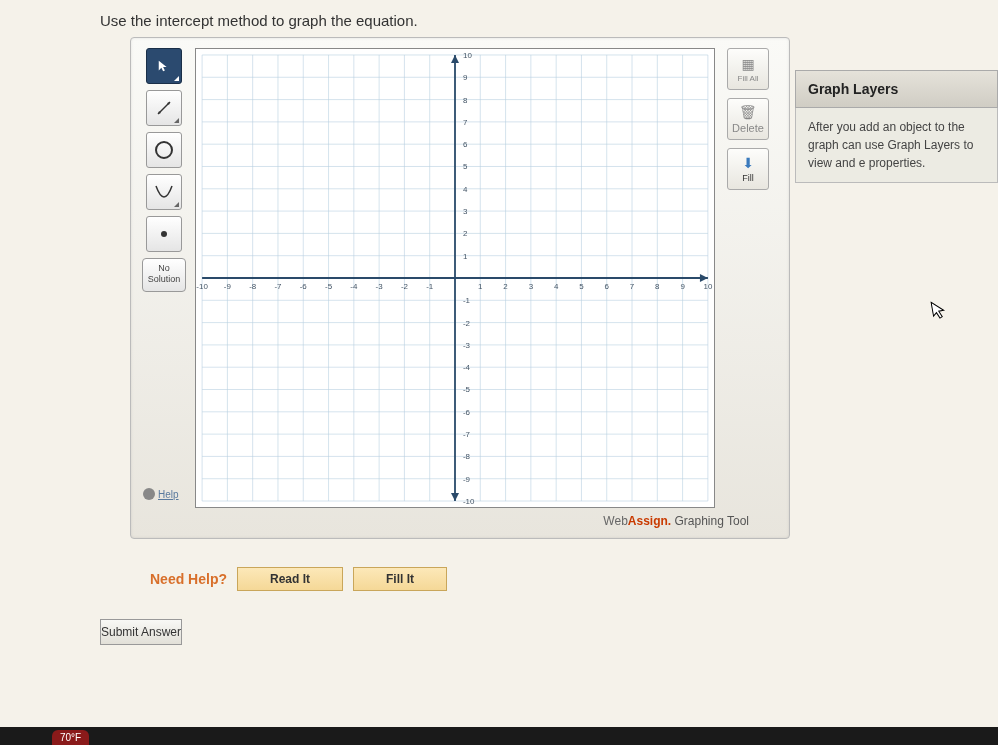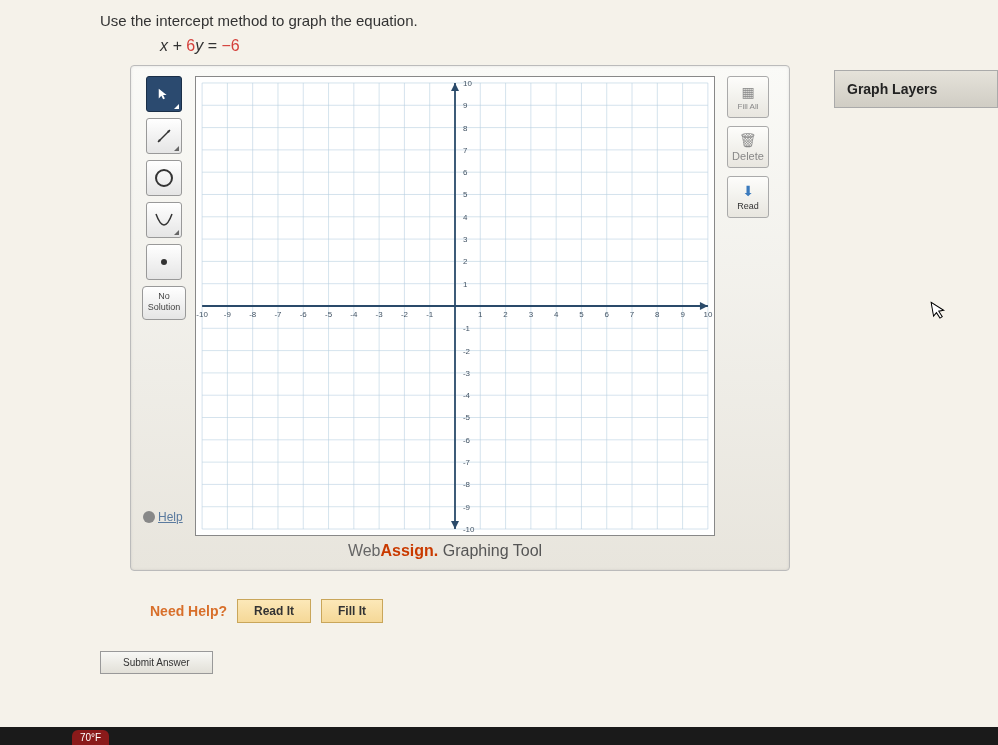--- a/index.html
+++ b/index.html
@@ -85,22 +85,22 @@
       font-size: 9px;
       text-align: center;
       line-height: 1.2;
       padding-top: 4px;
       cursor: pointer;
       color: #444;
     }
     .help-link {
       position: absolute;
       left: 12px;
-      bottom: 46px;
-      font-size: 12px;
+      bottom: 38px;
+      font-size: 10px;
       color: #5a7a9e;
       text-decoration: underline;
       cursor: pointer;
       display: flex;
       align-items: center;
       gap: 3px;
     }
     .help-link::before {
       content: "";
       width: 12px; height: 12px;
@@ -137,34 +137,34 @@
       justify-content: center;
       font-size: 9px;
       color: #888;
       cursor: pointer;
       gap: 2px;
     }
     .action-btn.enabled { color: #333; }
     .action-btn .icon { font-size: 14px; }
     
     .branding {
-      text-align: center;
-      font-size: 16px;
+      text-align: right;
+      font-size: 12px;
       color: #555;
       margin-top: 6px;
       padding-right: 30px;
     }
     .branding .wa1 { color: #666; }
     .branding .wa2 { color: #c93a00; font-weight: bold; }
     
     .layers-panel {
       position: absolute;
       right: 0;
       top: 70px;
-      width: 164px;
+      width: 203px;
     }
     .layers-header {
       background: linear-gradient(#e5e2da, #d0cdc4);
       border: 1px solid #aaa;
       padding: 10px 12px;
       font-weight: bold;
       font-size: 14px;
       color: #222;
     }
     .layers-body {
@@ -184,49 +184,49 @@
       gap: 10px;
     }
     .need-help-label {
       color: #d86f2a;
       font-weight: bold;
       font-size: 14px;
     }
     .help-btn {
       background: linear-gradient(#fce8b8, #f5d897);
       border: 1px solid #c9a65a;
-      padding: 4px 16px;
+      padding: 4px 32px;
       font-size: 12px;
       font-weight: bold;
       color: #333;
       cursor: pointer;
     }
     
     .submit-area {
       margin: 28px 0 0 100px;
     }
     .submit-btn {
       background: linear-gradient(#f8f8f5, #e2e0d8);
       border: 1px solid #999;
-      padding: 5px 22px;
-      font-size: 10px;
+      padding: 5px 0;
+      font-size: 12px;
       color: #333;
       cursor: pointer;
     }
     
     .bottom-bar {
       position: absolute;
       bottom: 0; left: 0; right: 0;
       height: 18px;
       background: #1a1a1a;
     }
     .temp-badge {
       position: absolute;
       bottom: 0;
-      left: 72px;
+      left: 52px;
       background: #8a1a1a;
       color: #fff;
       font-size: 10px;
       padding: 2px 8px;
       border-radius: 6px 6px 0 0;
     }
 
     
     .cursor-pointer {
       position: absolute;
@@ -242,23 +242,20 @@
     .line-icon { width:18px; height:18px; }
     .circle-icon { width:18px; height:18px; border:2px solid #333; border-radius:50%; }
     .parabola-icon { width:20px; height:16px; }
     .dot-icon { width:6px; height:6px; background:#333; border-radius:50%; }
   </style>
 </head>
 <body>
 
 <div class="question-area">
   <div class="question-text">Use the intercept method to graph the equation.</div>
-  <div class="equation">
-    <span>x + </span><span class="eq-num">6</span><span>y = </span><span class="eq-num">−6</span>
-  </div>
 </div>
 
 <div class="graph-container">
   <div class="graph-inner">
     <div class="toolbar-left">
       <div class="tool-btn selected">
         <svg class="arrow-cursor" viewBox="0 0 16 16">
             <path d="M2 2 L2 13 L5 10 L7 14 L9 13 L7 9 L11 9 Z" fill="#fff"></path>
           </svg>
         <span class="corner"></span>
@@ -385,36 +382,37 @@
       <div class="action-btn">
         <span class="icon">▦</span>
         <span style="font-size:8px">Fill All</span>
       </div>
       <div class="action-btn">
         <span class="icon">🗑</span>
         <span style="font-size:11px">Delete</span>
       </div>
       <div class="action-btn enabled">
         <span class="icon" style="color:#3a7abd">⬇</span>
-        <span>Read</span>
+        <span>Fill</span>
       </div>
     </div>
   </div>
 
   <a class="help-link">
       <span>Help</span>
     </a>
 
   <div class="branding">
     <span class="wa1">Web</span><span class="wa2">Assign.</span><span> Graphing Tool</span>
   </div>
 </div>
 
 <div class="layers-panel">
   <div class="layers-header">Graph Layers</div>
+  <div class="layers-body">After you add an object to the graph can use Graph Layers to view and e properties.</div>
 </div>
 
 <div class="cursor-pointer">
   <svg width="16" height="20" viewBox="0 0 16 20">
       <path d="M1 1 L1 15 L4.5 12 L7 18 L9.5 17 L7 11 L12 11 Z" fill="#fff" stroke="#000" stroke-width="1"></path>
     </svg>
 </div>
 
 <div class="need-help">
   <span class="need-help-label">Need Help?</span>

